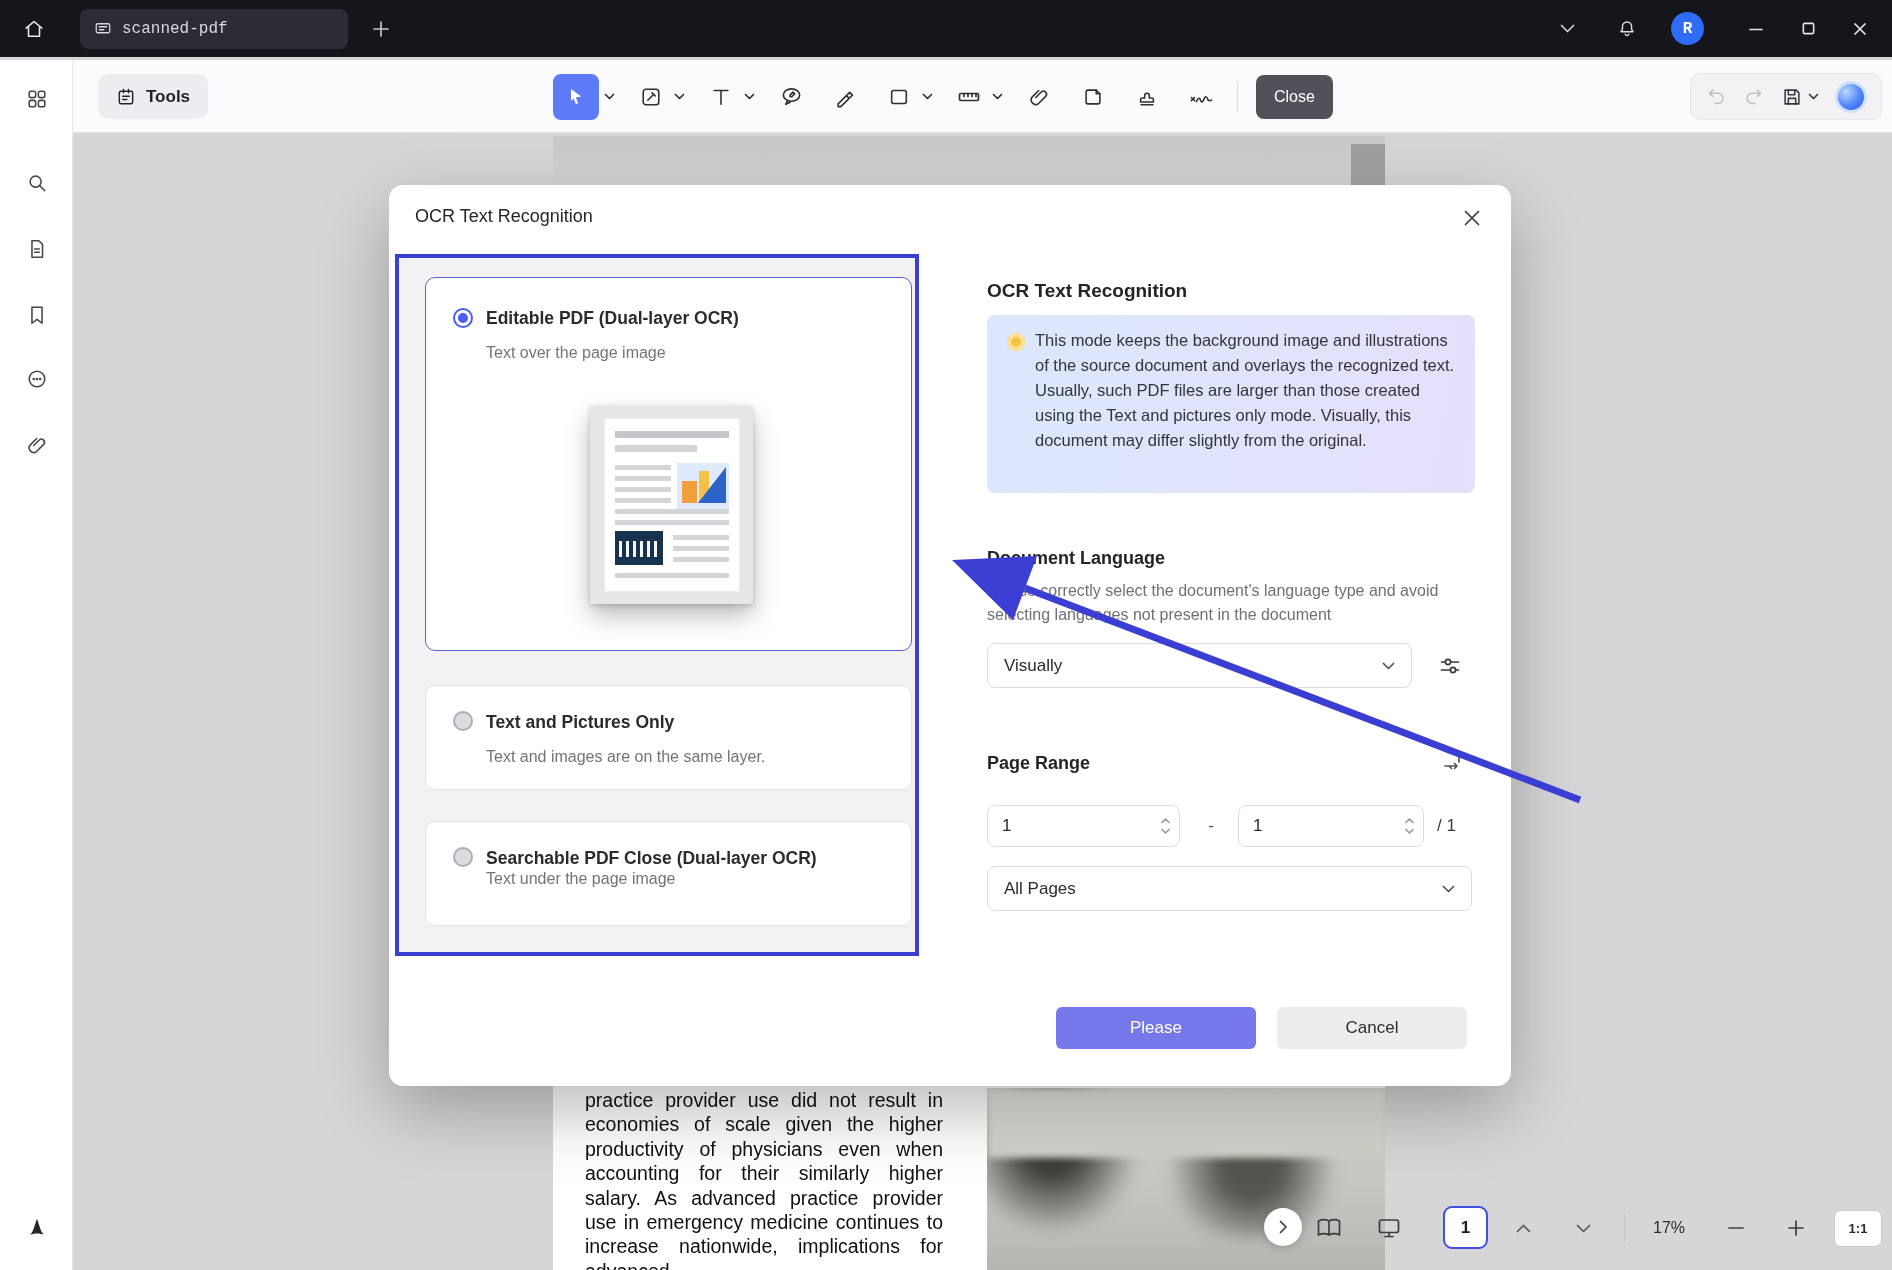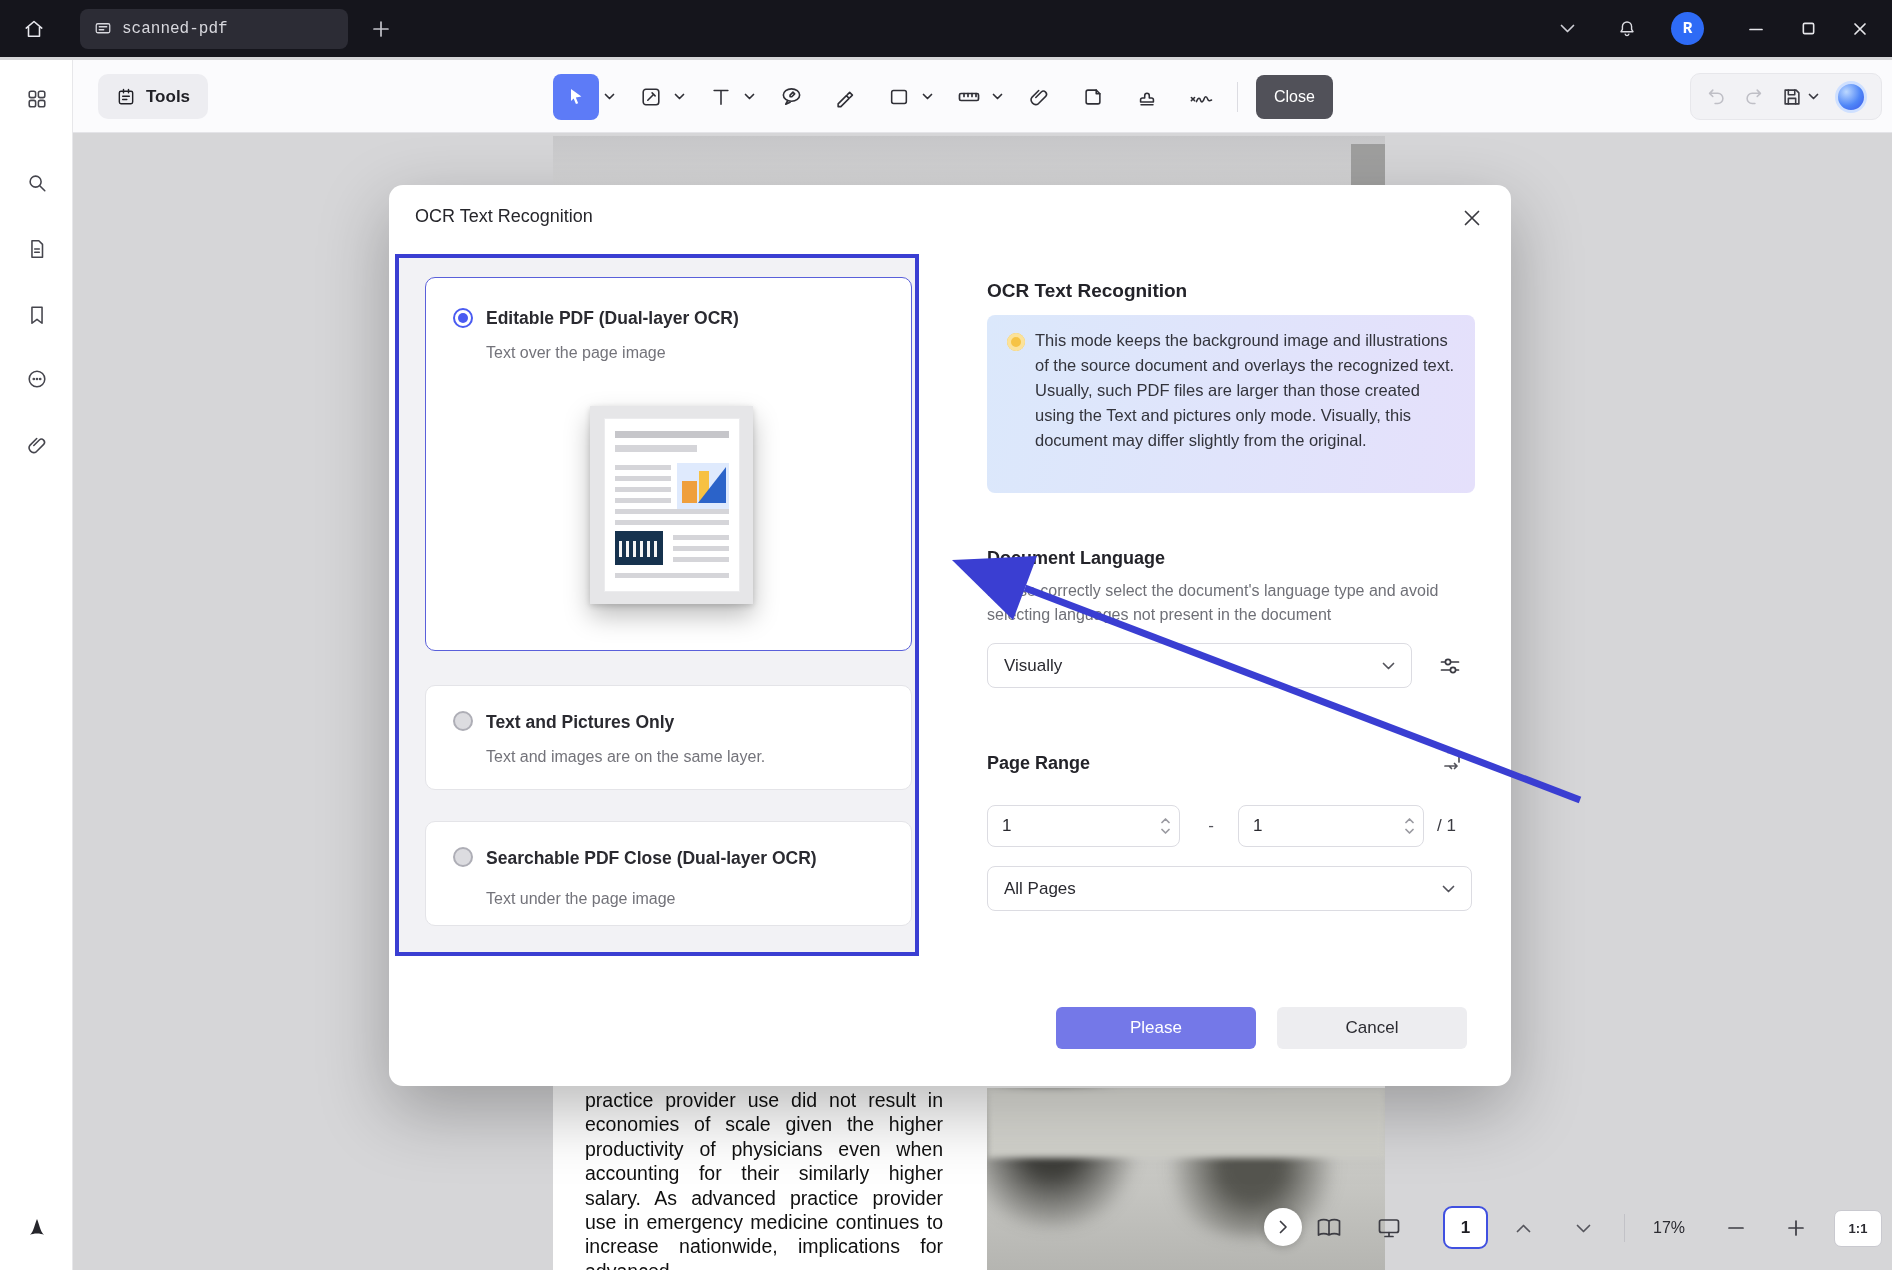--- a/index.html
+++ b/index.html
@@ -521,21 +521,21 @@
           <div class="il" style="left:68px;top:127px;width:56px"></div>
           <div class="il" style="left:68px;top:138px;width:56px"></div>
           <div class="il" style="left:10px;top:154px;width:114px"></div>
         </div>
       </div>
     </div>
 
     <div id="opt-2" class="opt-card">
       <span class="radio un" style="top:25px"></span>
       <div class="opt-title" style="top:26px">Searchable PDF Close (Dual-layer OCR)</div>
-      <div class="opt-sub" style="top:68px">Text under the page image</div>
+      <div class="opt-sub" style="top:48px">Text under the page image</div>
     </div>
 
     <div id="rp-heading">OCR Text Recognition</div>
     <div id="info-box">
       <span id="bulb"></span>
       <div id="info-text">This mode keeps the background image and illustrations of the source document and overlays the recognized text. Usually, such PDF files are larger than those created using the Text and pictures only mode. Visually, this document may differ slightly from the original.</div>
     </div>
 
     <div id="lang-label">Document Language</div>
     <div id="lang-hint">Please correctly select the document's language type and avoid selecting languages not present in the document</div>

